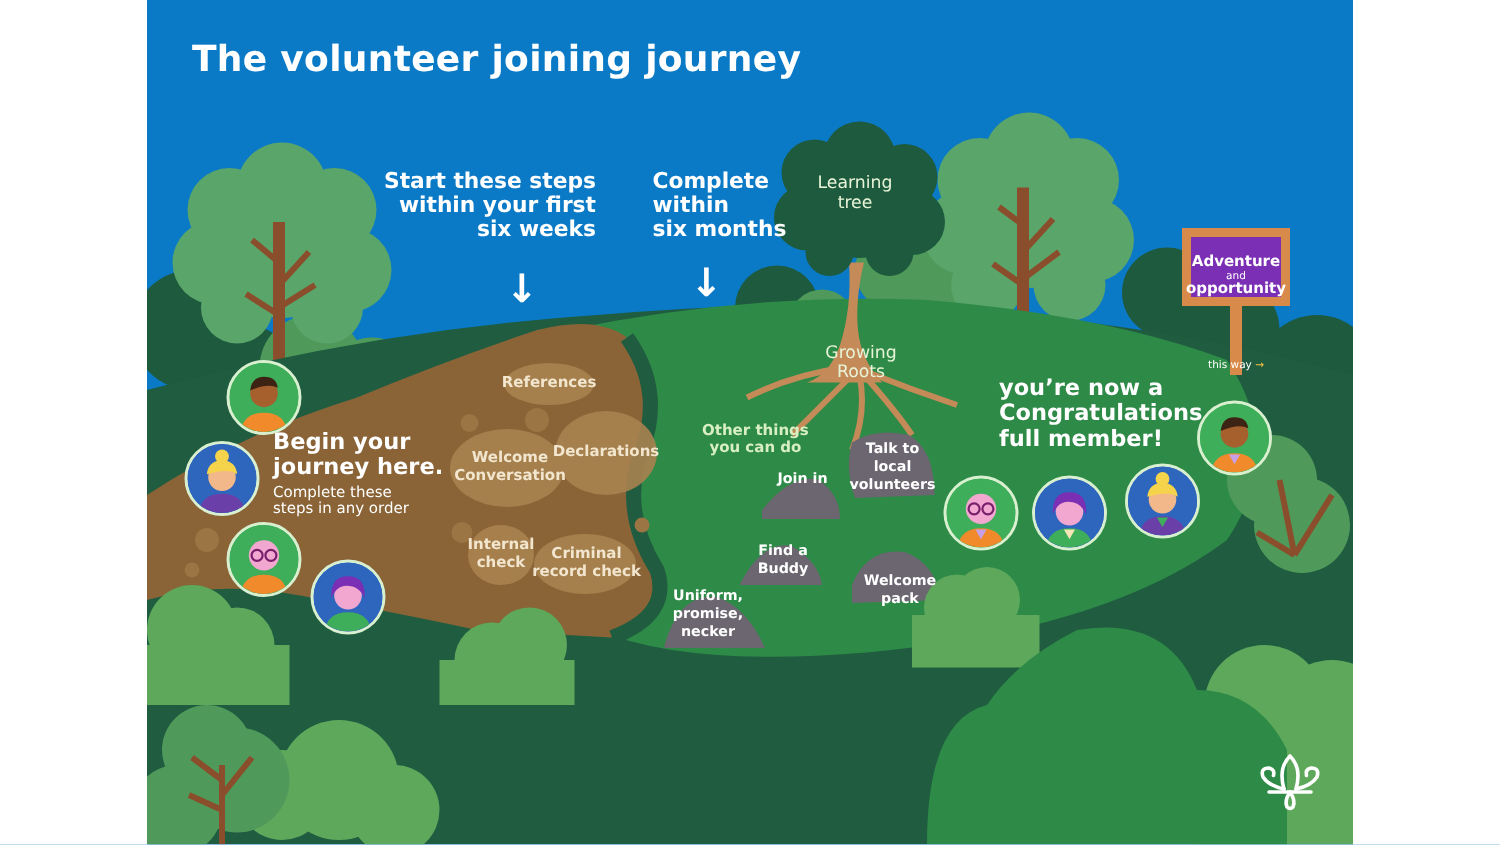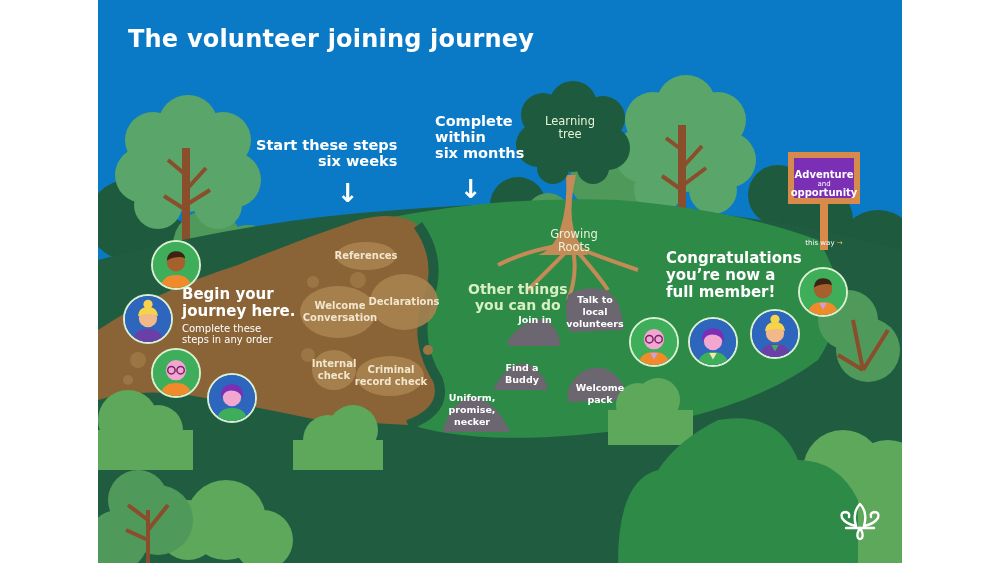--- a/index.html
+++ b/index.html
@@ -7,21 +7,21 @@
   .poster { position:absolute; left:98px; top:0; width:804px; height:563px; overflow:hidden; background:#0b7ac6; }
   .scene { position:absolute; left:0; top:0; width:804px; height:563px; }
   .txt { position:absolute; color:#ffffff; font-weight:bold; line-height:1.12; white-space:nowrap; }
   .title { left:30px; top:26px; font-size:24px; letter-spacing:0.2px; }
   .hdr { font-size:14.5px; }
   .hdr-right { text-align:right; }
   .arrow { position:absolute; color:#ffffff; font-size:26px; font-weight:bold; line-height:1; }
   .stone-label { position:absolute; color:#f2e6cf; font-size:10px; text-align:center; line-height:1.2; font-weight:bold; white-space:nowrap; transform:translate(-50%,-50%); }
   .rock-label { position:absolute; color:#ffffff; font-size:9.5px; text-align:center; line-height:1.25; font-weight:bold; white-space:nowrap; transform:translate(-50%,-50%); }
   .tree-label { position:absolute; color:#e8f4d8; font-size:11.5px; text-align:center; line-height:1.1; font-weight:normal; transform:translate(-50%,-50%); white-space:nowrap; }
-  .other { color:#d8efc2; font-size:14px; font-weight:bold; text-align:center; }
+  .other { color:#d8efc2; font-size:10px; font-weight:bold; text-align:center; }
   .sign-text { position:absolute; color:#ffffff; text-align:center; line-height:1.05; transform:translate(-50%,0); white-space:nowrap; }
   .avatar { position:absolute; width:46px; height:46px; border-radius:50%; border:2px solid #d9f0d0; overflow:hidden; }
   .avatar svg { width:100%; height:100%; display:block; }
   .logo { position:absolute; left:738px; top:500px; width:48px; height:44px; }
 </style>
 </head>
 <body>
 
 <div class="poster">
 
@@ -151,22 +151,23 @@
 
     <g>
       <rect x="722" y="195" width="8" height="55" fill="#d88a4a"></rect>
       <rect x="690" y="152" width="72" height="52" fill="#d88a4a"></rect>
       <rect x="696" y="158" width="60" height="40" fill="#7a2fb5"></rect>
     </g>
   </svg>
 
   <div class="txt title">The volunteer joining journey</div>
 
-  <div class="txt hdr hdr-right" style="left:158px; top:113px;margin-top:24px;">
+  <div class="txt hdr hdr-right" style="left:158px; top:113px;">
     <div>Start these steps</div>
+    <div>within your first</div>
     <div>six weeks</div>
   </div>
   <div class="arrow" style="left:239px; top:180px;">↓</div>
 
   <div class="txt hdr" style="left:337px; top:113px;">
     <div>Complete</div>
     <div>within</div>
     <div>six months</div>
   </div>
   <div class="arrow" style="left:362px; top:176px;">↓</div>
@@ -226,22 +227,22 @@
     <div>Welcome</div>
     <div>pack</div>
   </div>
   <div class="rock-label" style="left:374px; top:410px;">
     <div>Uniform,</div>
     <div>promise,</div>
     <div>necker</div>
   </div>
 
   <div class="txt" style="left:568px; top:250px; font-size:15px;">
+    <div>you’re now a</div>
     <div>Congratulations</div>
-    <div>you’re now a</div>
     <div>full member!</div>
   </div>
 
   <div class="sign-text" style="left:726px; top:170px;">
     <div style="font-size:10px; font-weight:bold;">Adventure</div>
     <div style="font-size:7px;">and</div>
     <div style="font-size:10px; font-weight:bold;">opportunity</div>
     <div style="font-size:7px;margin-top:42px;">
       <span>this way</span>
       <span style="color:#f6c244;">→</span>

